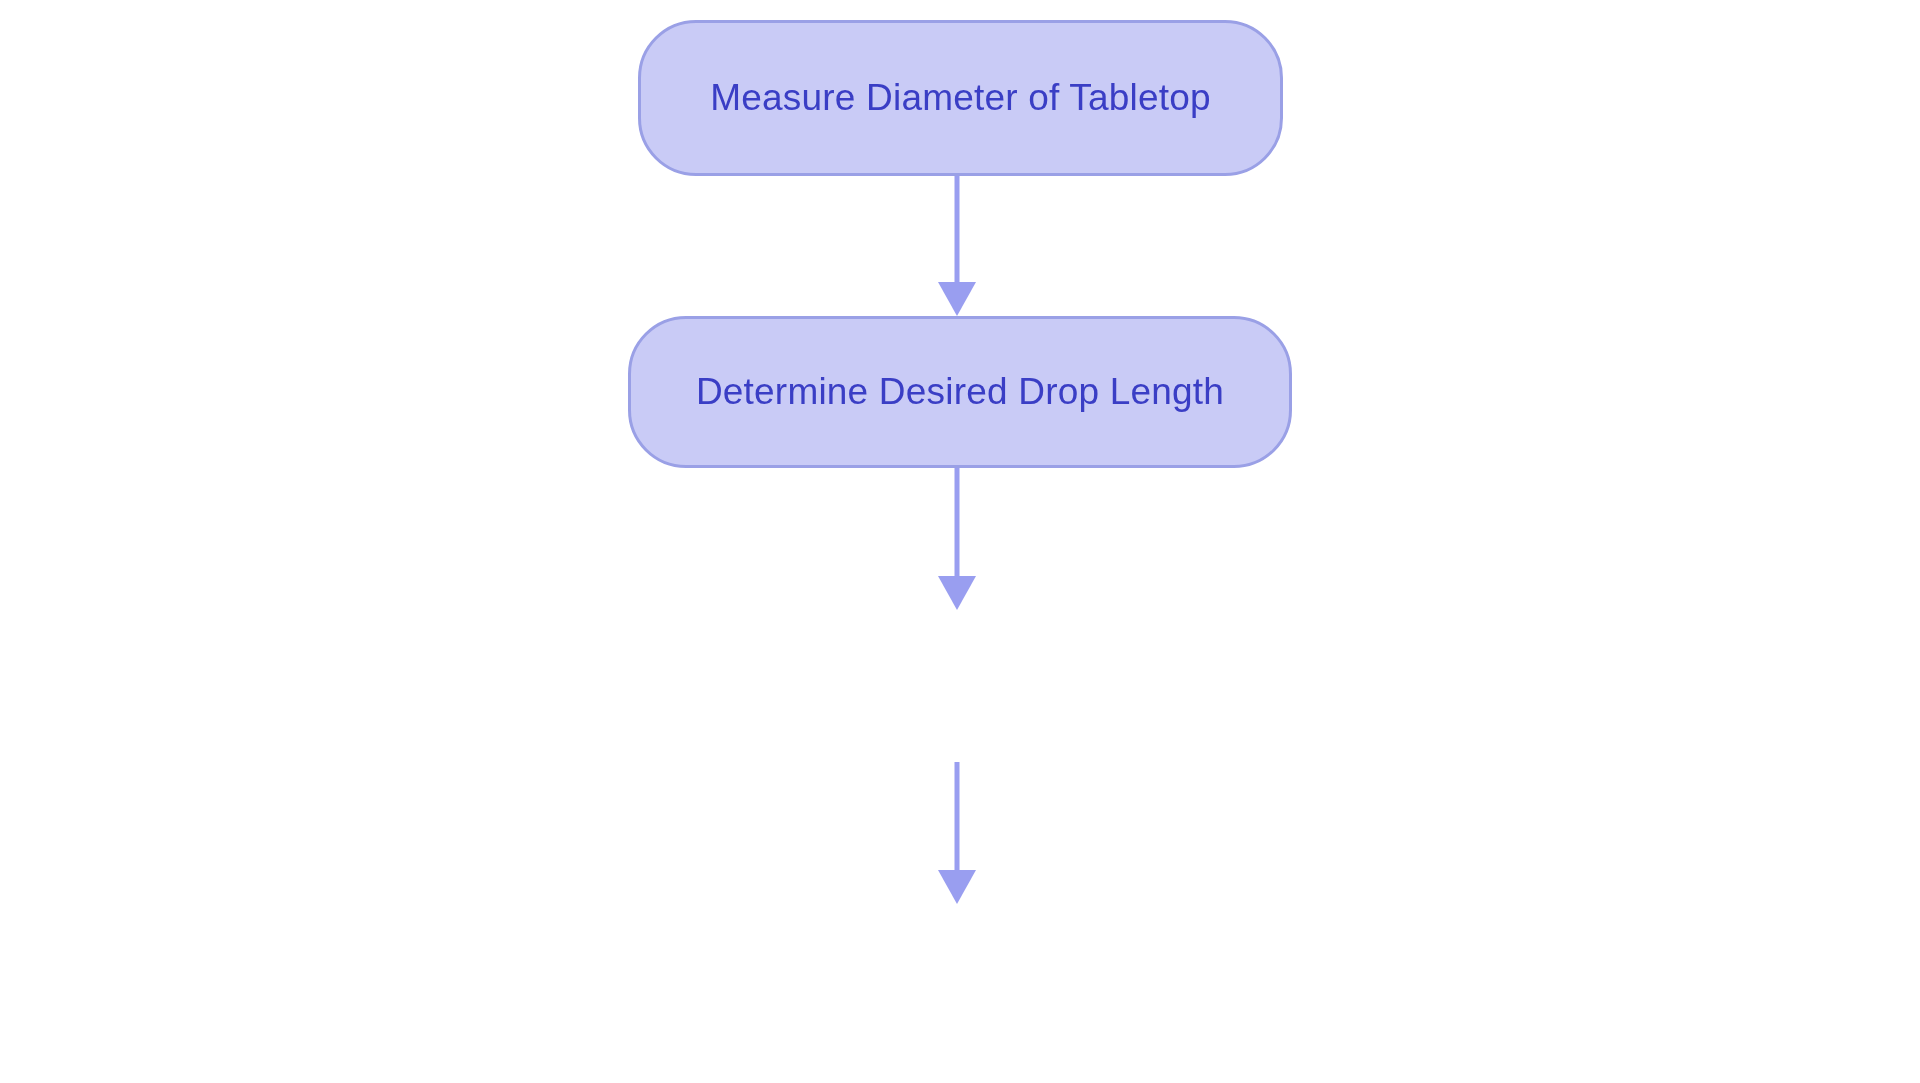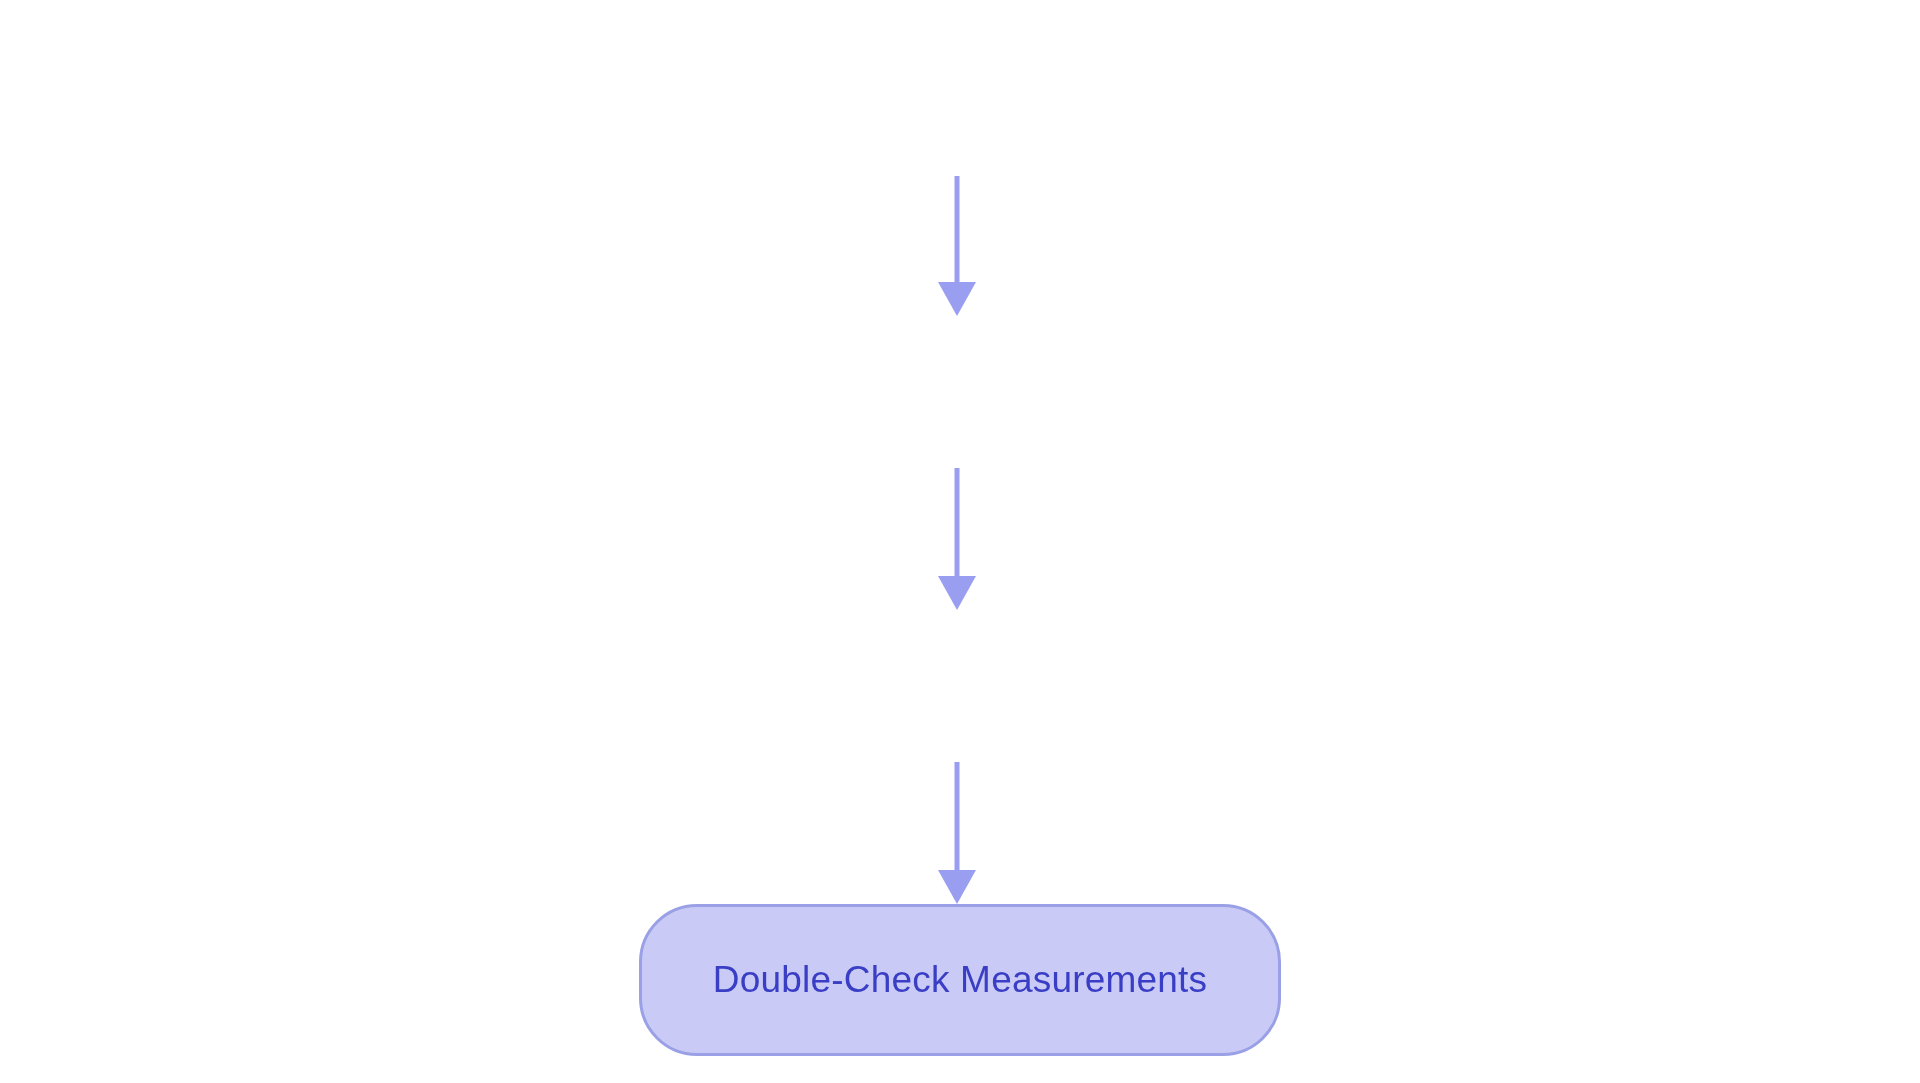--- a/index.html
+++ b/index.html
@@ -70,35 +70,38 @@
     border-left: 19px solid transparent;
     border-right: 19px solid transparent;
     border-top: 34px solid var(--arrow);
   }
 </style>
 </head>
 <body>
 
 <div class="canvas">
 
+  <div class="flow-node node-1">
+    <span>Measure Diameter of Tabletop</span>
+  </div>
 
   <div class="flow-arrow arrow-1">
     <div class="arrow-line"></div>
     <div class="arrow-head"></div>
   </div>
 
+  <div class="flow-node node-2">
+    <span>Determine Desired Drop Length</span>
+  </div>
 
   <div class="flow-arrow arrow-2">
     <div class="arrow-line"></div>
     <div class="arrow-head"></div>
   </div>
 
 
   <div class="flow-arrow arrow-3">
     <div class="arrow-line"></div>
     <div class="arrow-head"></div>
   </div>
 
-  <div class="flow-node node-4">
-    <span>Double-Check Measurements</span>
-  </div>
 
 </div>
 
 </body></html>

